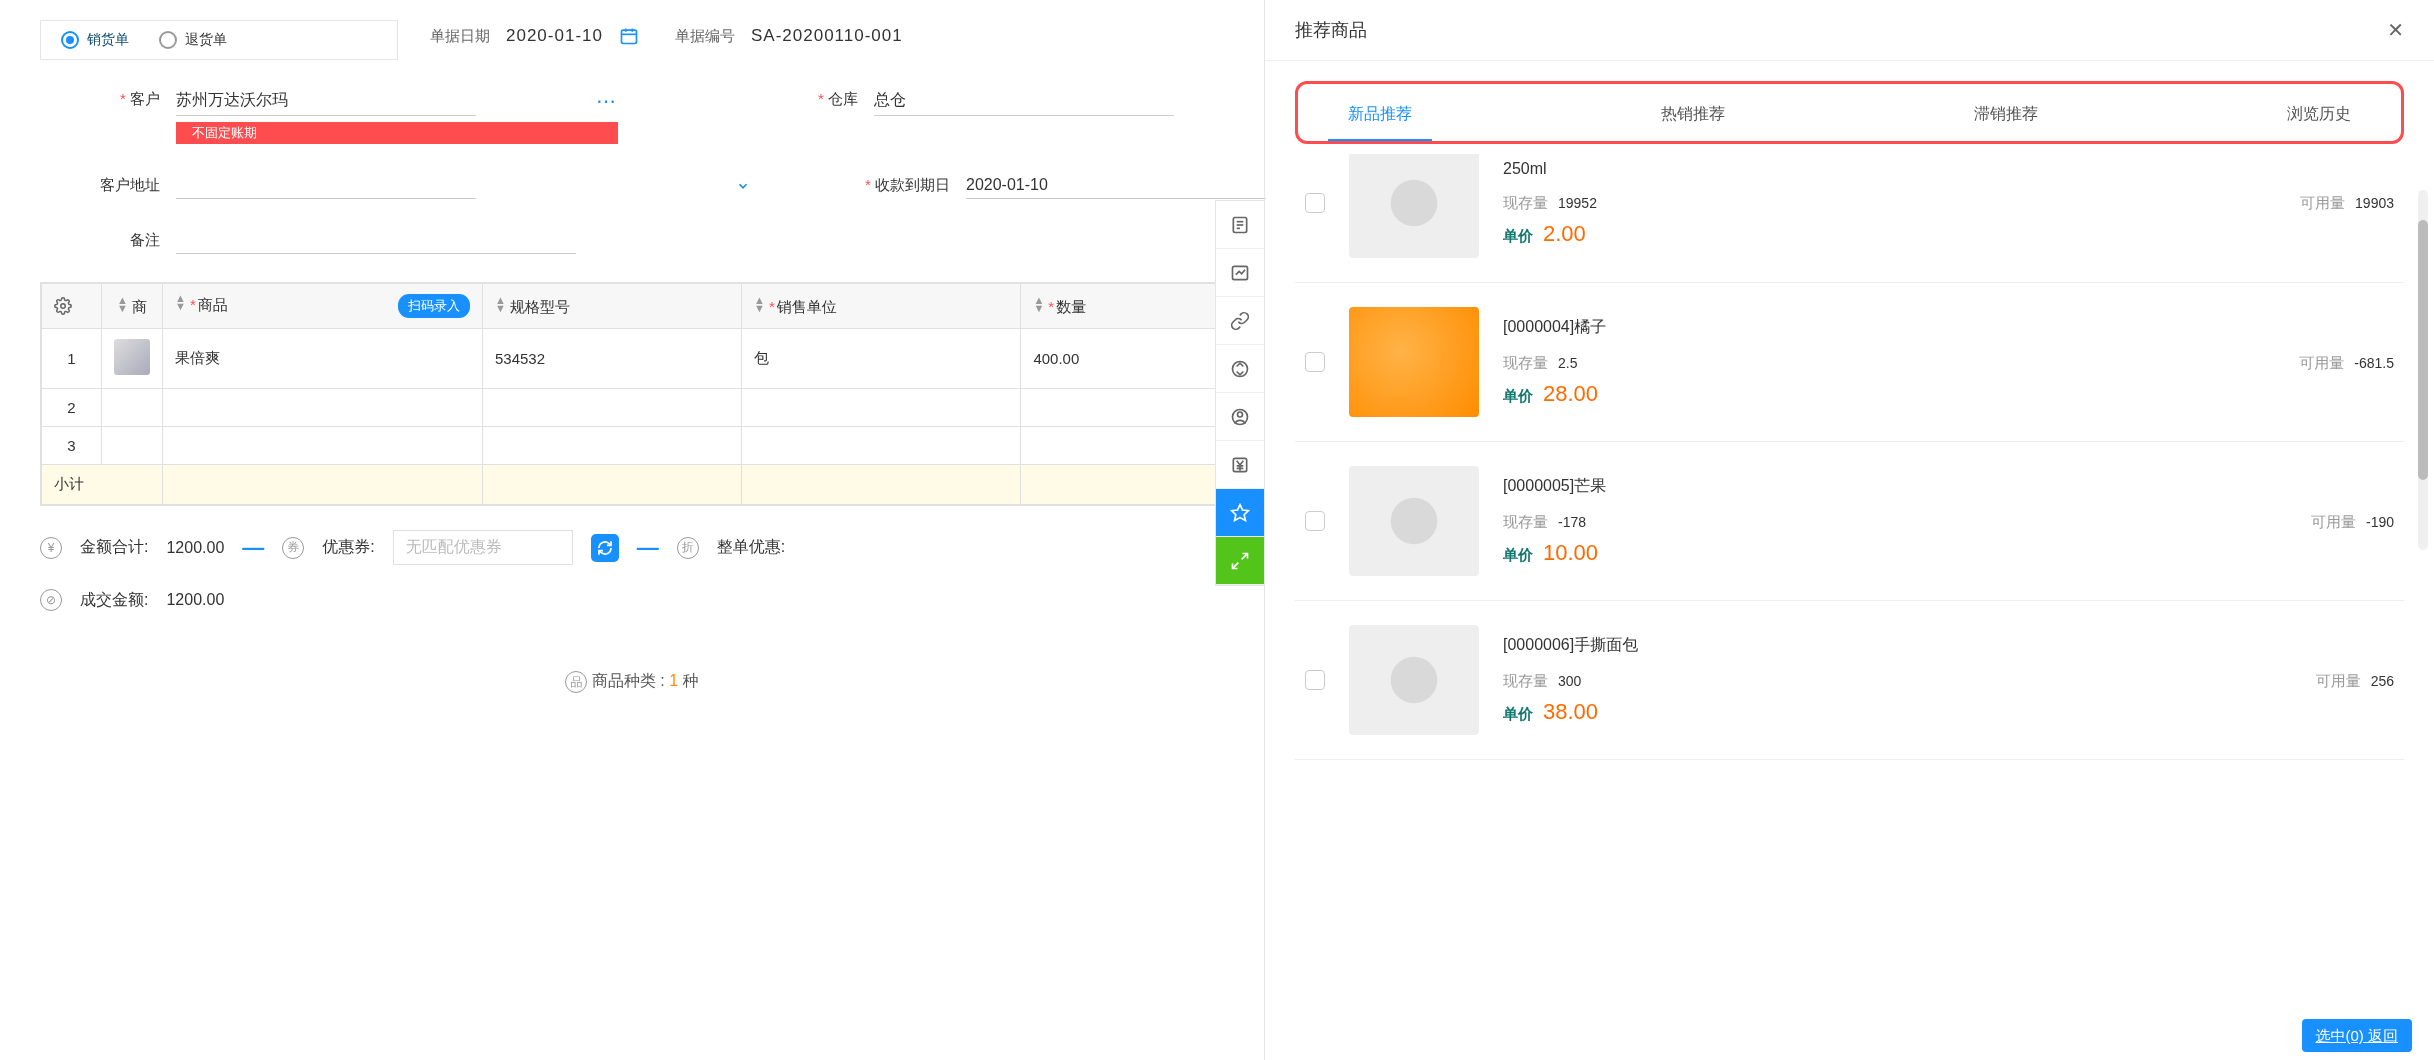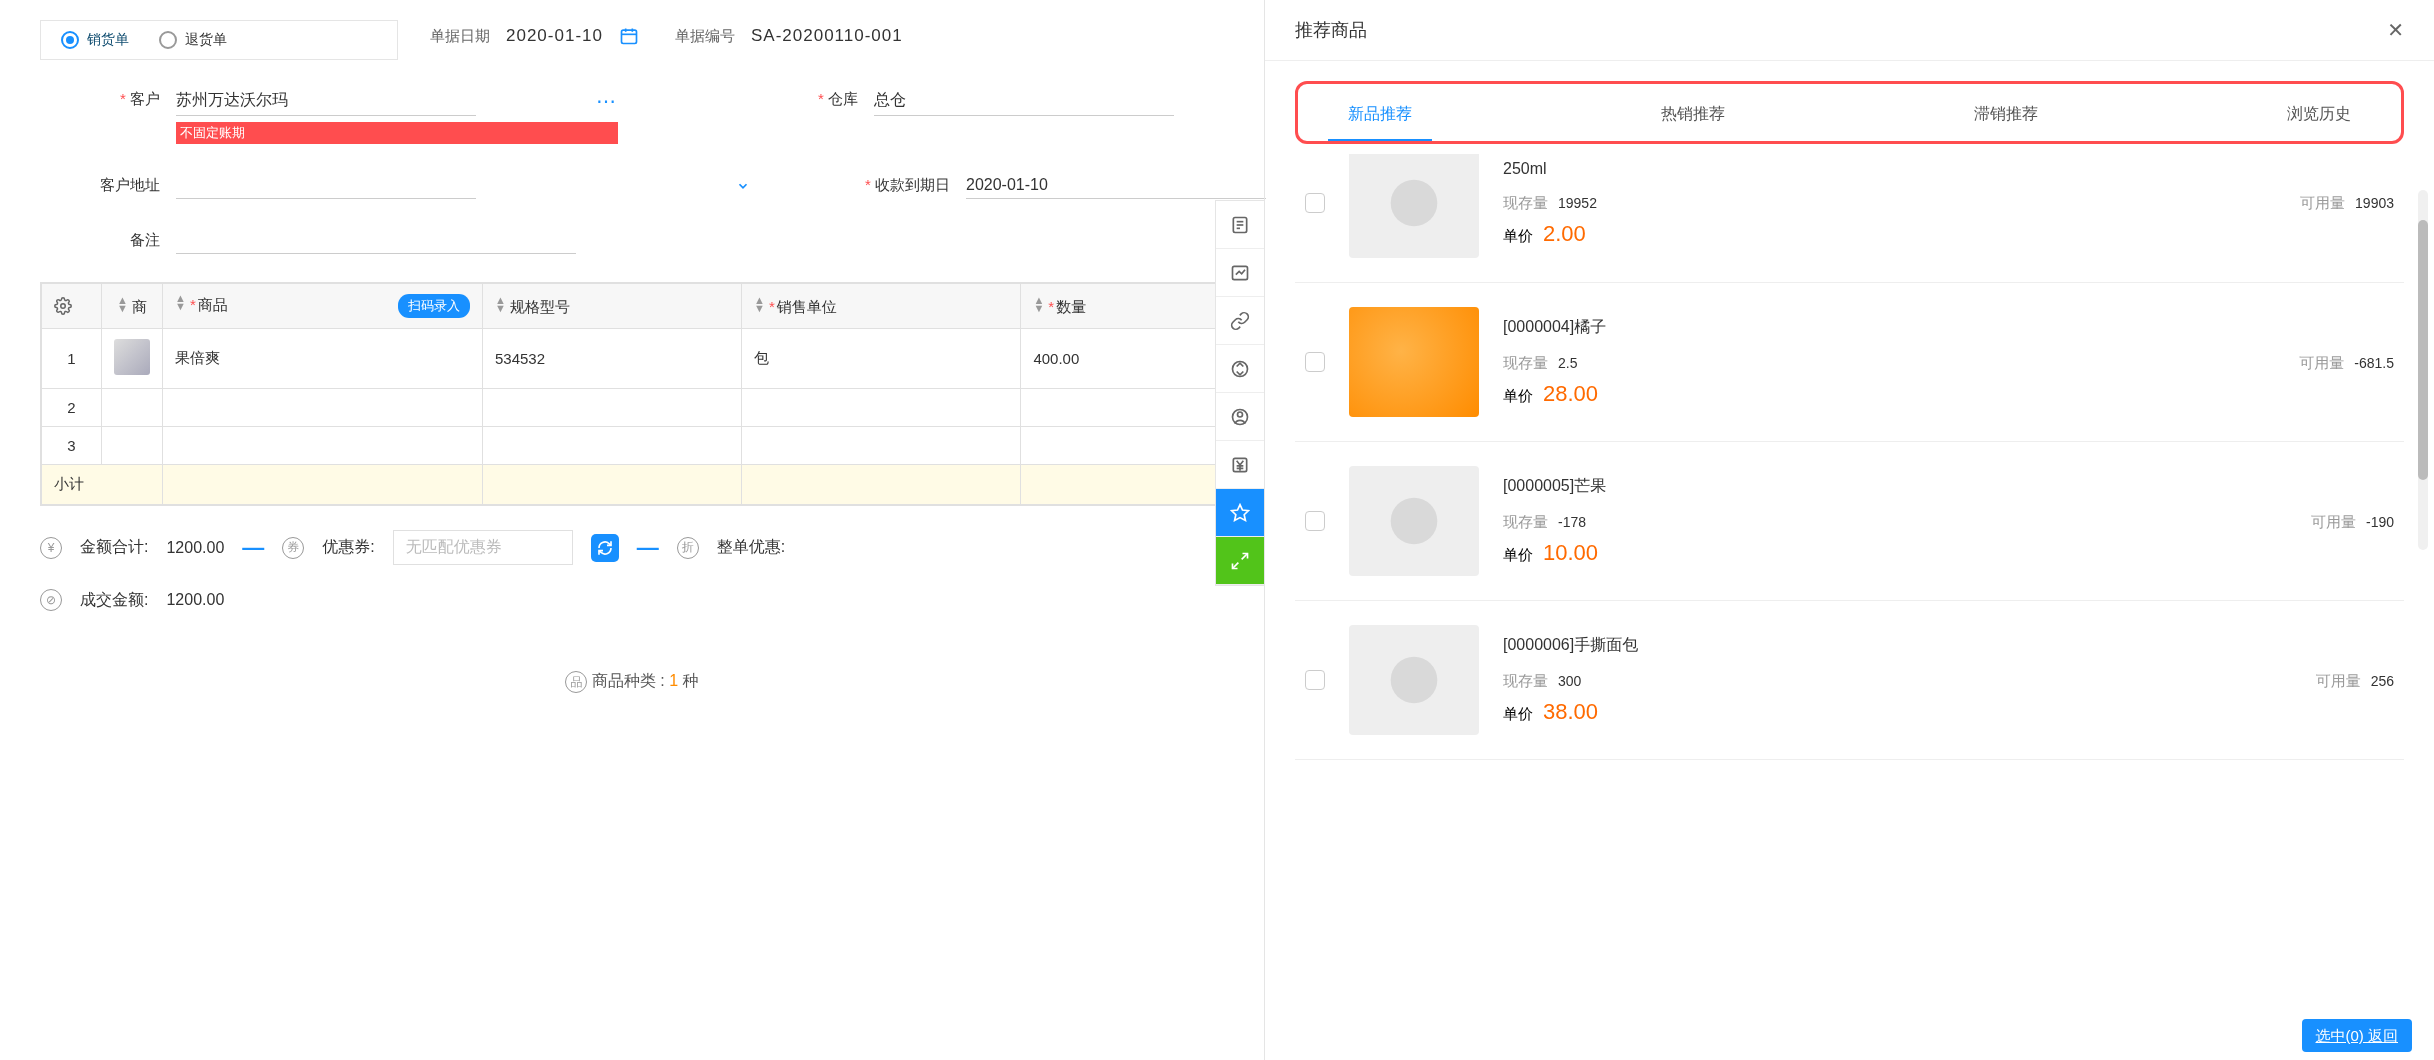--- a/index.html
+++ b/index.html
@@ -22,21 +22,21 @@
 .cal-icon { color: #1890ff; }
 
 
 .form-block { margin-top: 20px; }
 .form-row { display: flex; align-items: flex-start; gap: 40px; margin-bottom: 28px; }
 .form-item { display: flex; align-items: flex-start; gap: 16px; }
 .form-label { width: 120px; text-align: right; color: #333; font-size: 15px; padding-top: 4px; }
 .req::before { content: "* "; color: #ff4d4f; }
 .form-input { min-width: 300px; border-bottom: 1px solid #ccc; padding: 4px 0; font-size: 16px; }
 .form-value-wrap { display: flex; flex-direction: column; gap: 6px; }
-.tag-red { background: #ff4d4f; color: #fff; padding: 2px 4px; font-size: 13px; display: inline-block; }
+.tag-red { background: #ff4d4f; color: #fff; padding: 2px 16px; font-size: 13px; display: inline-block; }
 .more-icon { color: #1890ff; font-size: 20px; letter-spacing: 2px; margin-left: 120px; }
 .dropdown-caret { color: #1890ff; margin-left: 260px; }
 
 
 .table-wrap { margin-top: 10px; border: 1px solid #e0e0e0; overflow: hidden; }
 table { border-collapse: collapse; width: 100%; }
 th, td { border: 1px solid #e0e0e0; padding: 10px 12px; text-align: left; font-size: 15px; }
 th { background: #f7f7f7; font-weight: normal; color: #333; position: relative; }
 .gear { width: 50px; text-align: center; }
 .sort-arrows { color: #999; font-size: 11px; margin-right: 4px; display: inline-block; line-height: 8px; }
@@ -76,21 +76,21 @@
 .rec-item { display: flex; align-items: center; gap: 24px; padding: 24px 10px; border-bottom: 1px solid #eee; }
 .rec-check { width: 20px; height: 20px; border: 1.5px solid #ccc; border-radius: 4px; }
 .rec-img { width: 130px; height: 110px; background: #eee; display: flex; align-items: center; justify-content: center; border-radius: 4px; }
 .rec-img.orange { background: radial-gradient(circle at 40% 40%, #ffb347, #ff8c00); }
 .rec-img svg { width: 70px; height: 70px; opacity: 0.6; }
 .rec-info { flex: 1; }
 .rec-name { font-size: 16px; color: #333; margin-bottom: 16px; }
 .rec-stats { display: flex; gap: 88px; margin-bottom: 8px; }
 .stat-label { color: #999; font-size: 15px; }
 .stat-val { color: #333; margin-left: 10px; }
-.price-label { color: #000000; font-size: 15px; }
+.price-label { color: #0f766e; font-size: 15px; font-weight: bold; }
 .price-val { color: #ff6a00; font-size: 22px; font-weight: 500; margin-left: 10px; }
 
 .scroll-track { position: absolute; right: 6px; top: 190px; width: 10px; height: 360px; background: #f0f0f0; border-radius: 5px; }
 .scroll-thumb { width: 10px; height: 260px; background: #bbb; border-radius: 5px; margin-top: 30px; }
 
 .panel-footer { position: absolute; bottom: 14px; right: 22px; }
 .sel-return { background: #1890ff; color: #fff; padding: 8px 14px; border-radius: 4px; font-size: 15px; cursor: pointer; text-decoration: underline; }
 
 svg { display: block; }
 </style>

